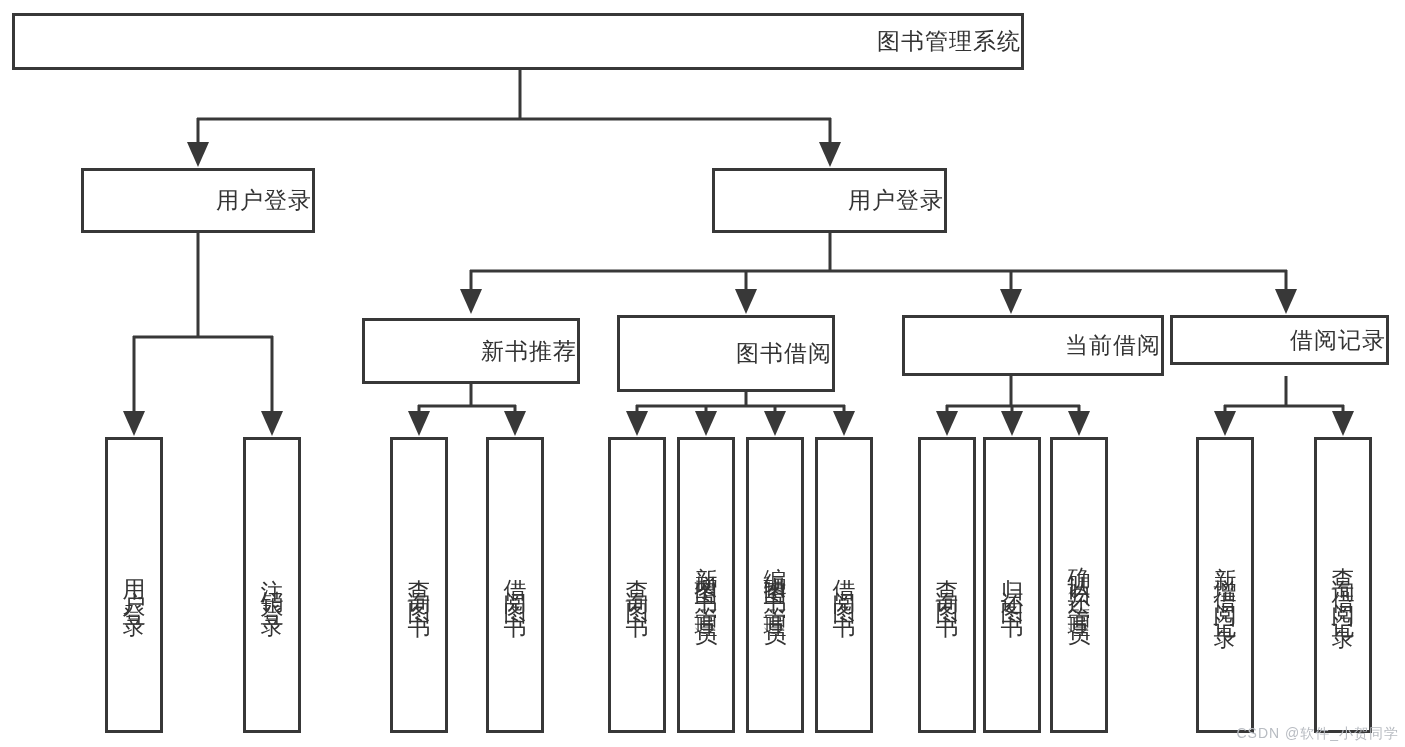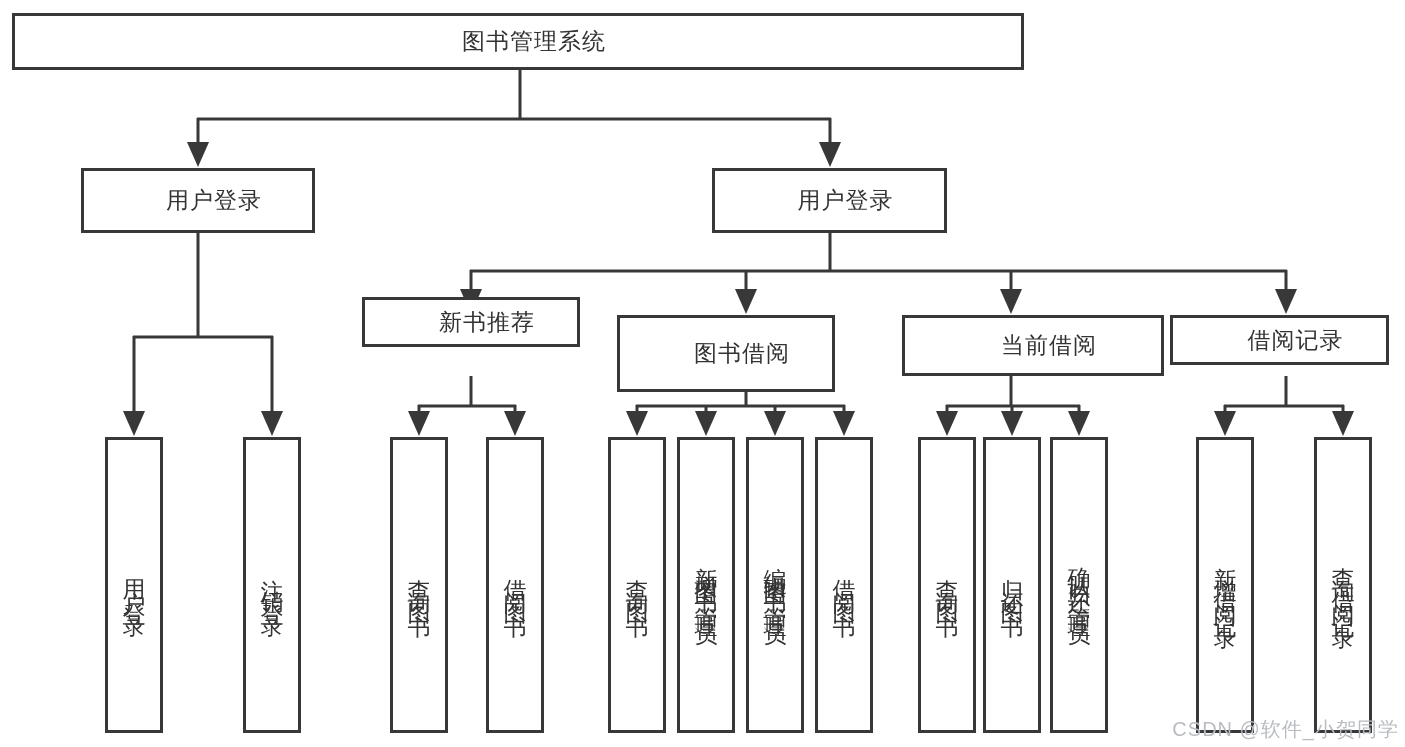--- a/index.html
+++ b/index.html
@@ -3,36 +3,36 @@
 <meta charset="utf-8">
 <style>
   html,body{margin:0;padding:0;background:#fff;}
   .canvas{
     position:relative;width:1405px;height:747px;background:#ffffff;
     font-family:"Liberation Sans",sans-serif;color:#333333;overflow:hidden;
   }
   .wires{position:absolute;left:0;top:0;width:1405px;height:747px;pointer-events:none;}
   .hbox{
     position:absolute;box-sizing:border-box;border:3px solid #383838;background:#ffffff;
-    display:flex;align-items:center;justify-content:center;
+    display:flex;align-items:center;justify-content:flex-end;
     font-size:23px;letter-spacing:1px;z-index:2;padding-left:32px;
   }
   .vbox{
     position:absolute;top:437px;width:58px;height:296px;box-sizing:border-box;
     border:3px solid #383838;background:#ffffff;
     display:flex;align-items:center;justify-content:center;z-index:2;
   }
   .vtext{
     writing-mode:vertical-rl;text-orientation:mixed;
     font-size:23px;line-height:1;letter-spacing:12px;white-space:nowrap;
   }
   .vtext.long{letter-spacing:8px;}
   .watermark{
     position:absolute;right:6px;bottom:4px;z-index:5;
-    font-size:20px;color:#b8bcc2;letter-spacing:1px;white-space:nowrap;
+    font-size:14px;color:#b8bcc2;letter-spacing:1px;white-space:nowrap;
   }
 </style>
 </head>
 <body>
 
 <div class="canvas">
 
   <svg class="wires" viewBox="0 0 1405 747" xmlns="http://www.w3.org/2000/svg">
     <g stroke="#383838" stroke-width="3" fill="none">
       <path d="M520 69 V119 M197 119 H831 M198 118 V146 M830 118 V146"></path>
@@ -70,21 +70,21 @@
     <span>图书管理系统</span>
   </div>
 
   <div class="hbox" style="left:81px;top:168px;width:234px;height:65px">
     <span>用户登录</span>
   </div>
   <div class="hbox" style="left:712px;top:168px;width:235px;height:65px">
     <span>用户登录</span>
   </div>
 
-  <div class="hbox" style="left:362px;top:297px;width:218px;height:50px">
+  <div class="hbox" style="left:362px;top:318px;width:218px;height:66px">
     <span>新书推荐</span>
   </div>
   <div class="hbox" style="left:617px;top:315px;width:218px;height:77px">
     <span>图书借阅</span>
   </div>
   <div class="hbox" style="left:902px;top:315px;width:262px;height:61px">
     <span>当前借阅</span>
   </div>
   <div class="hbox" style="left:1170px;top:315px;width:219px;height:50px">
     <span>借阅记录</span>

